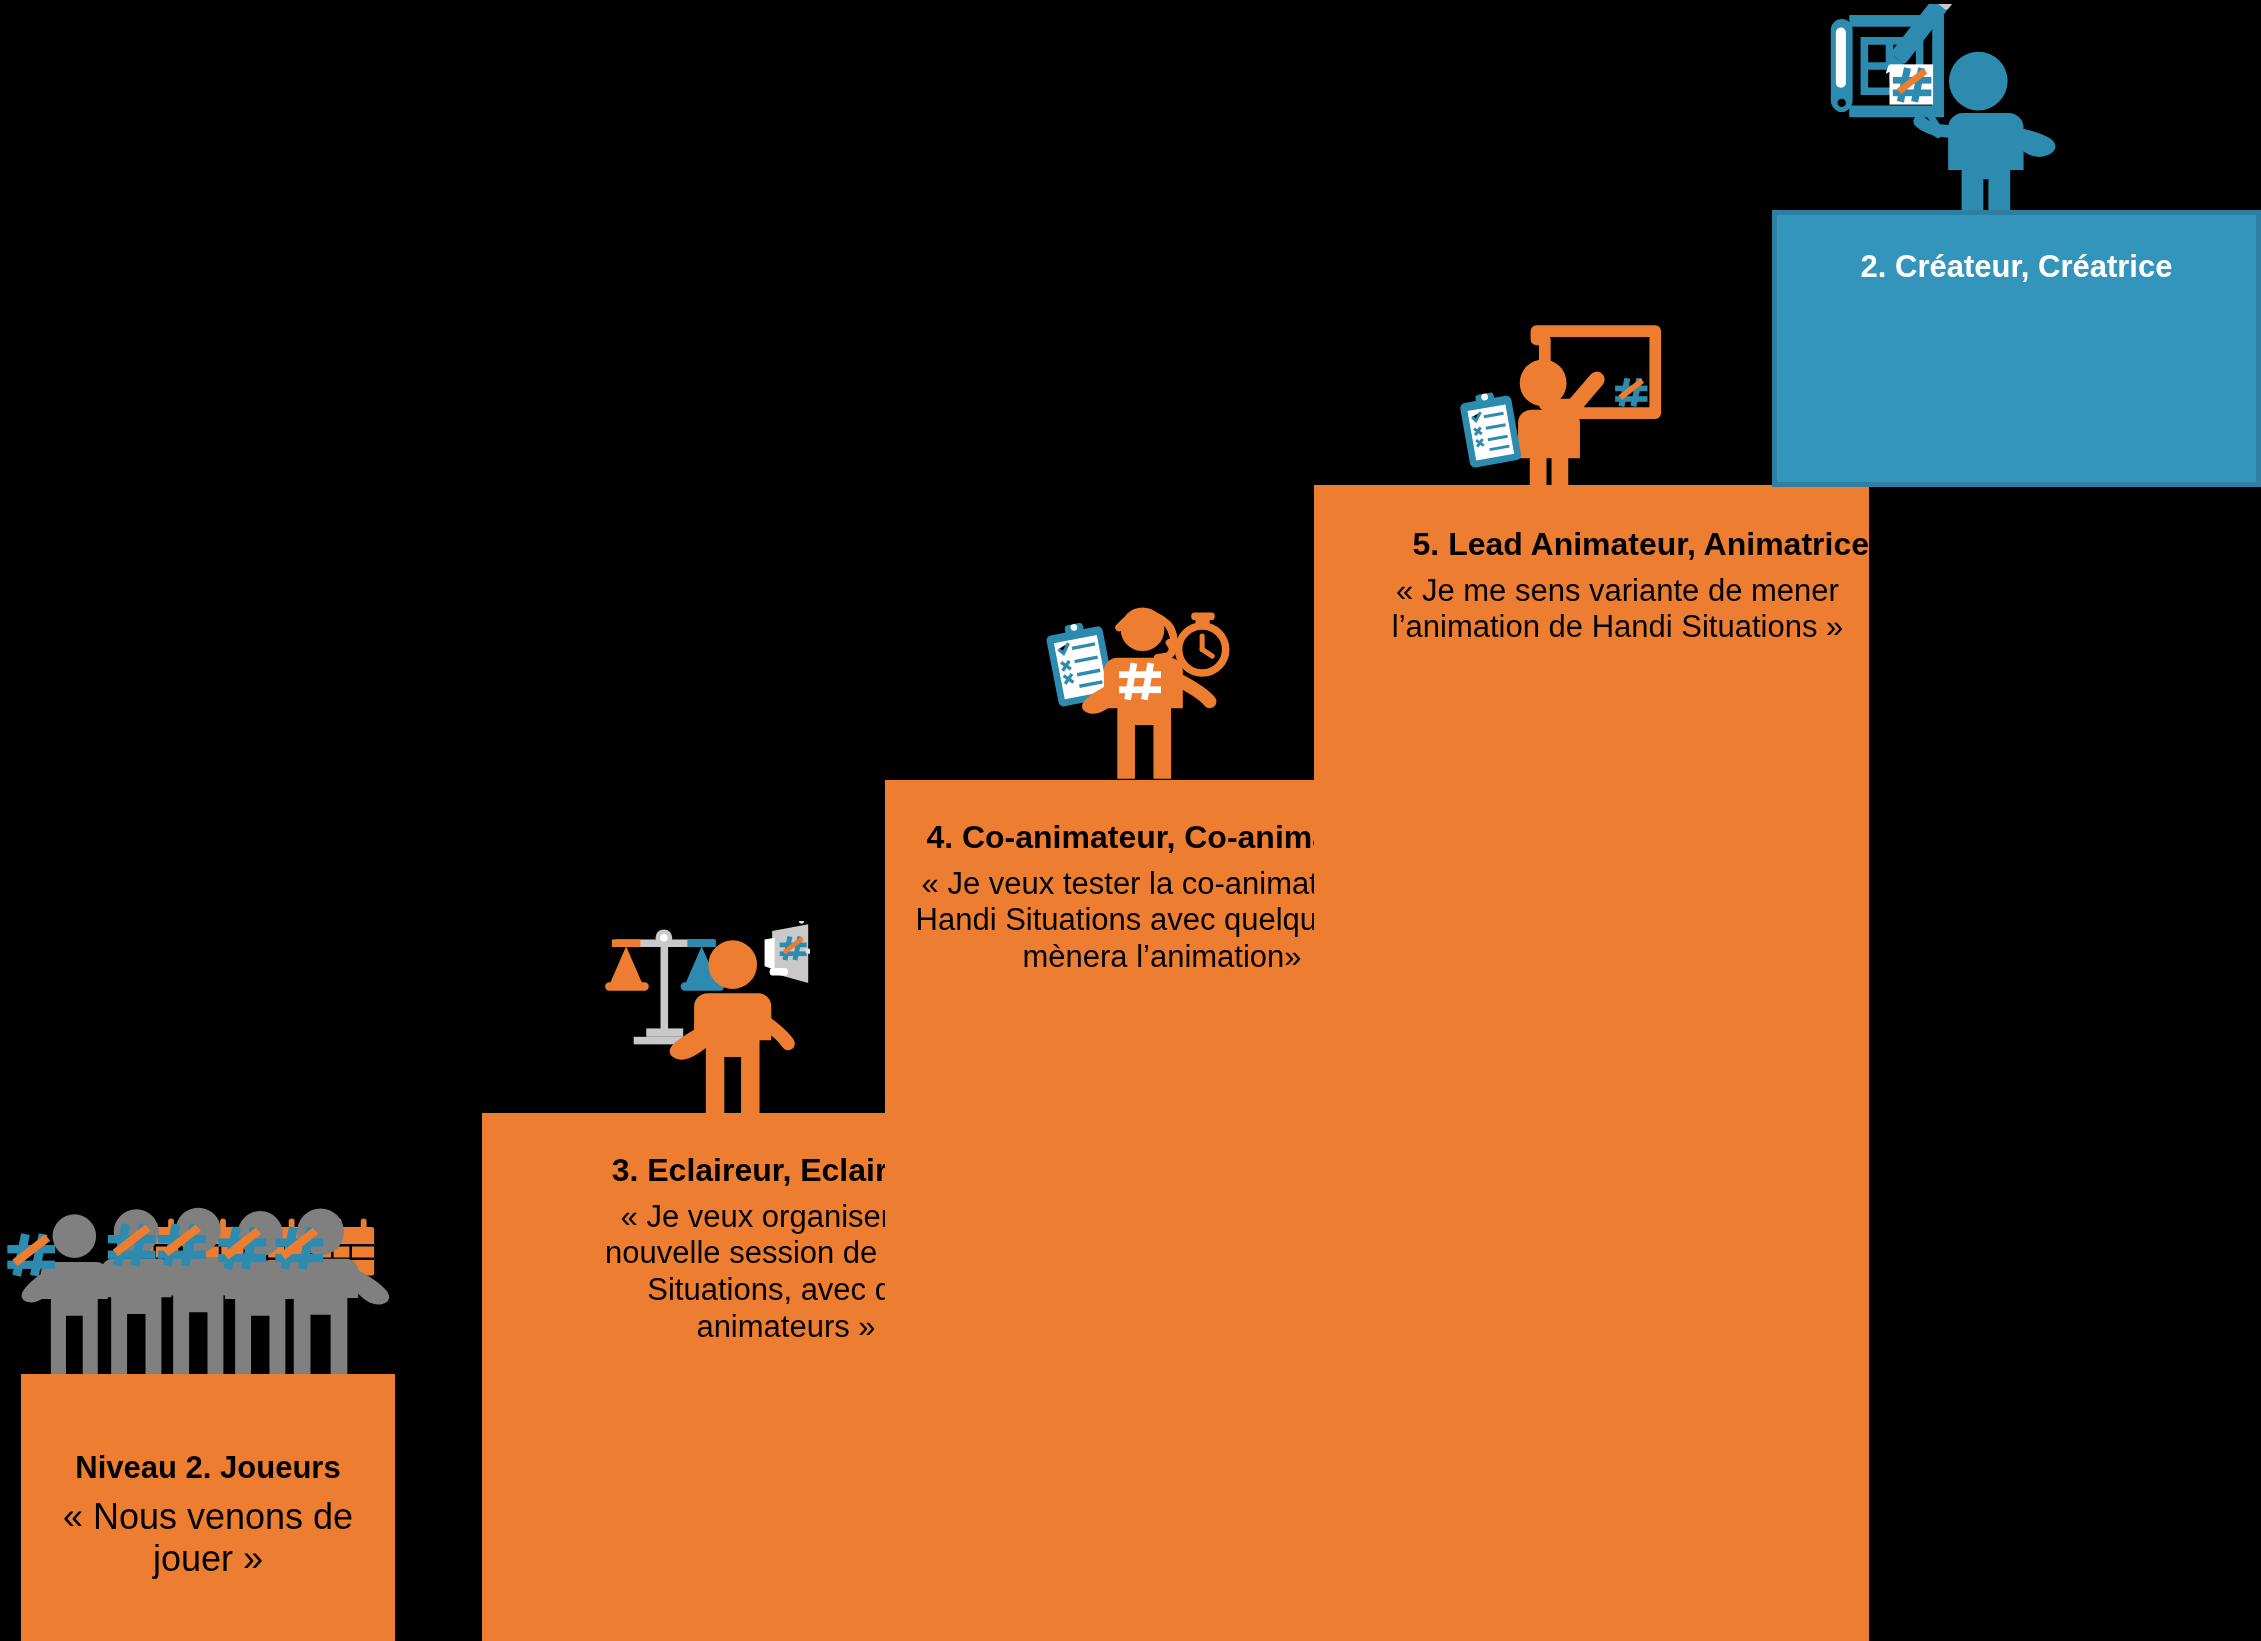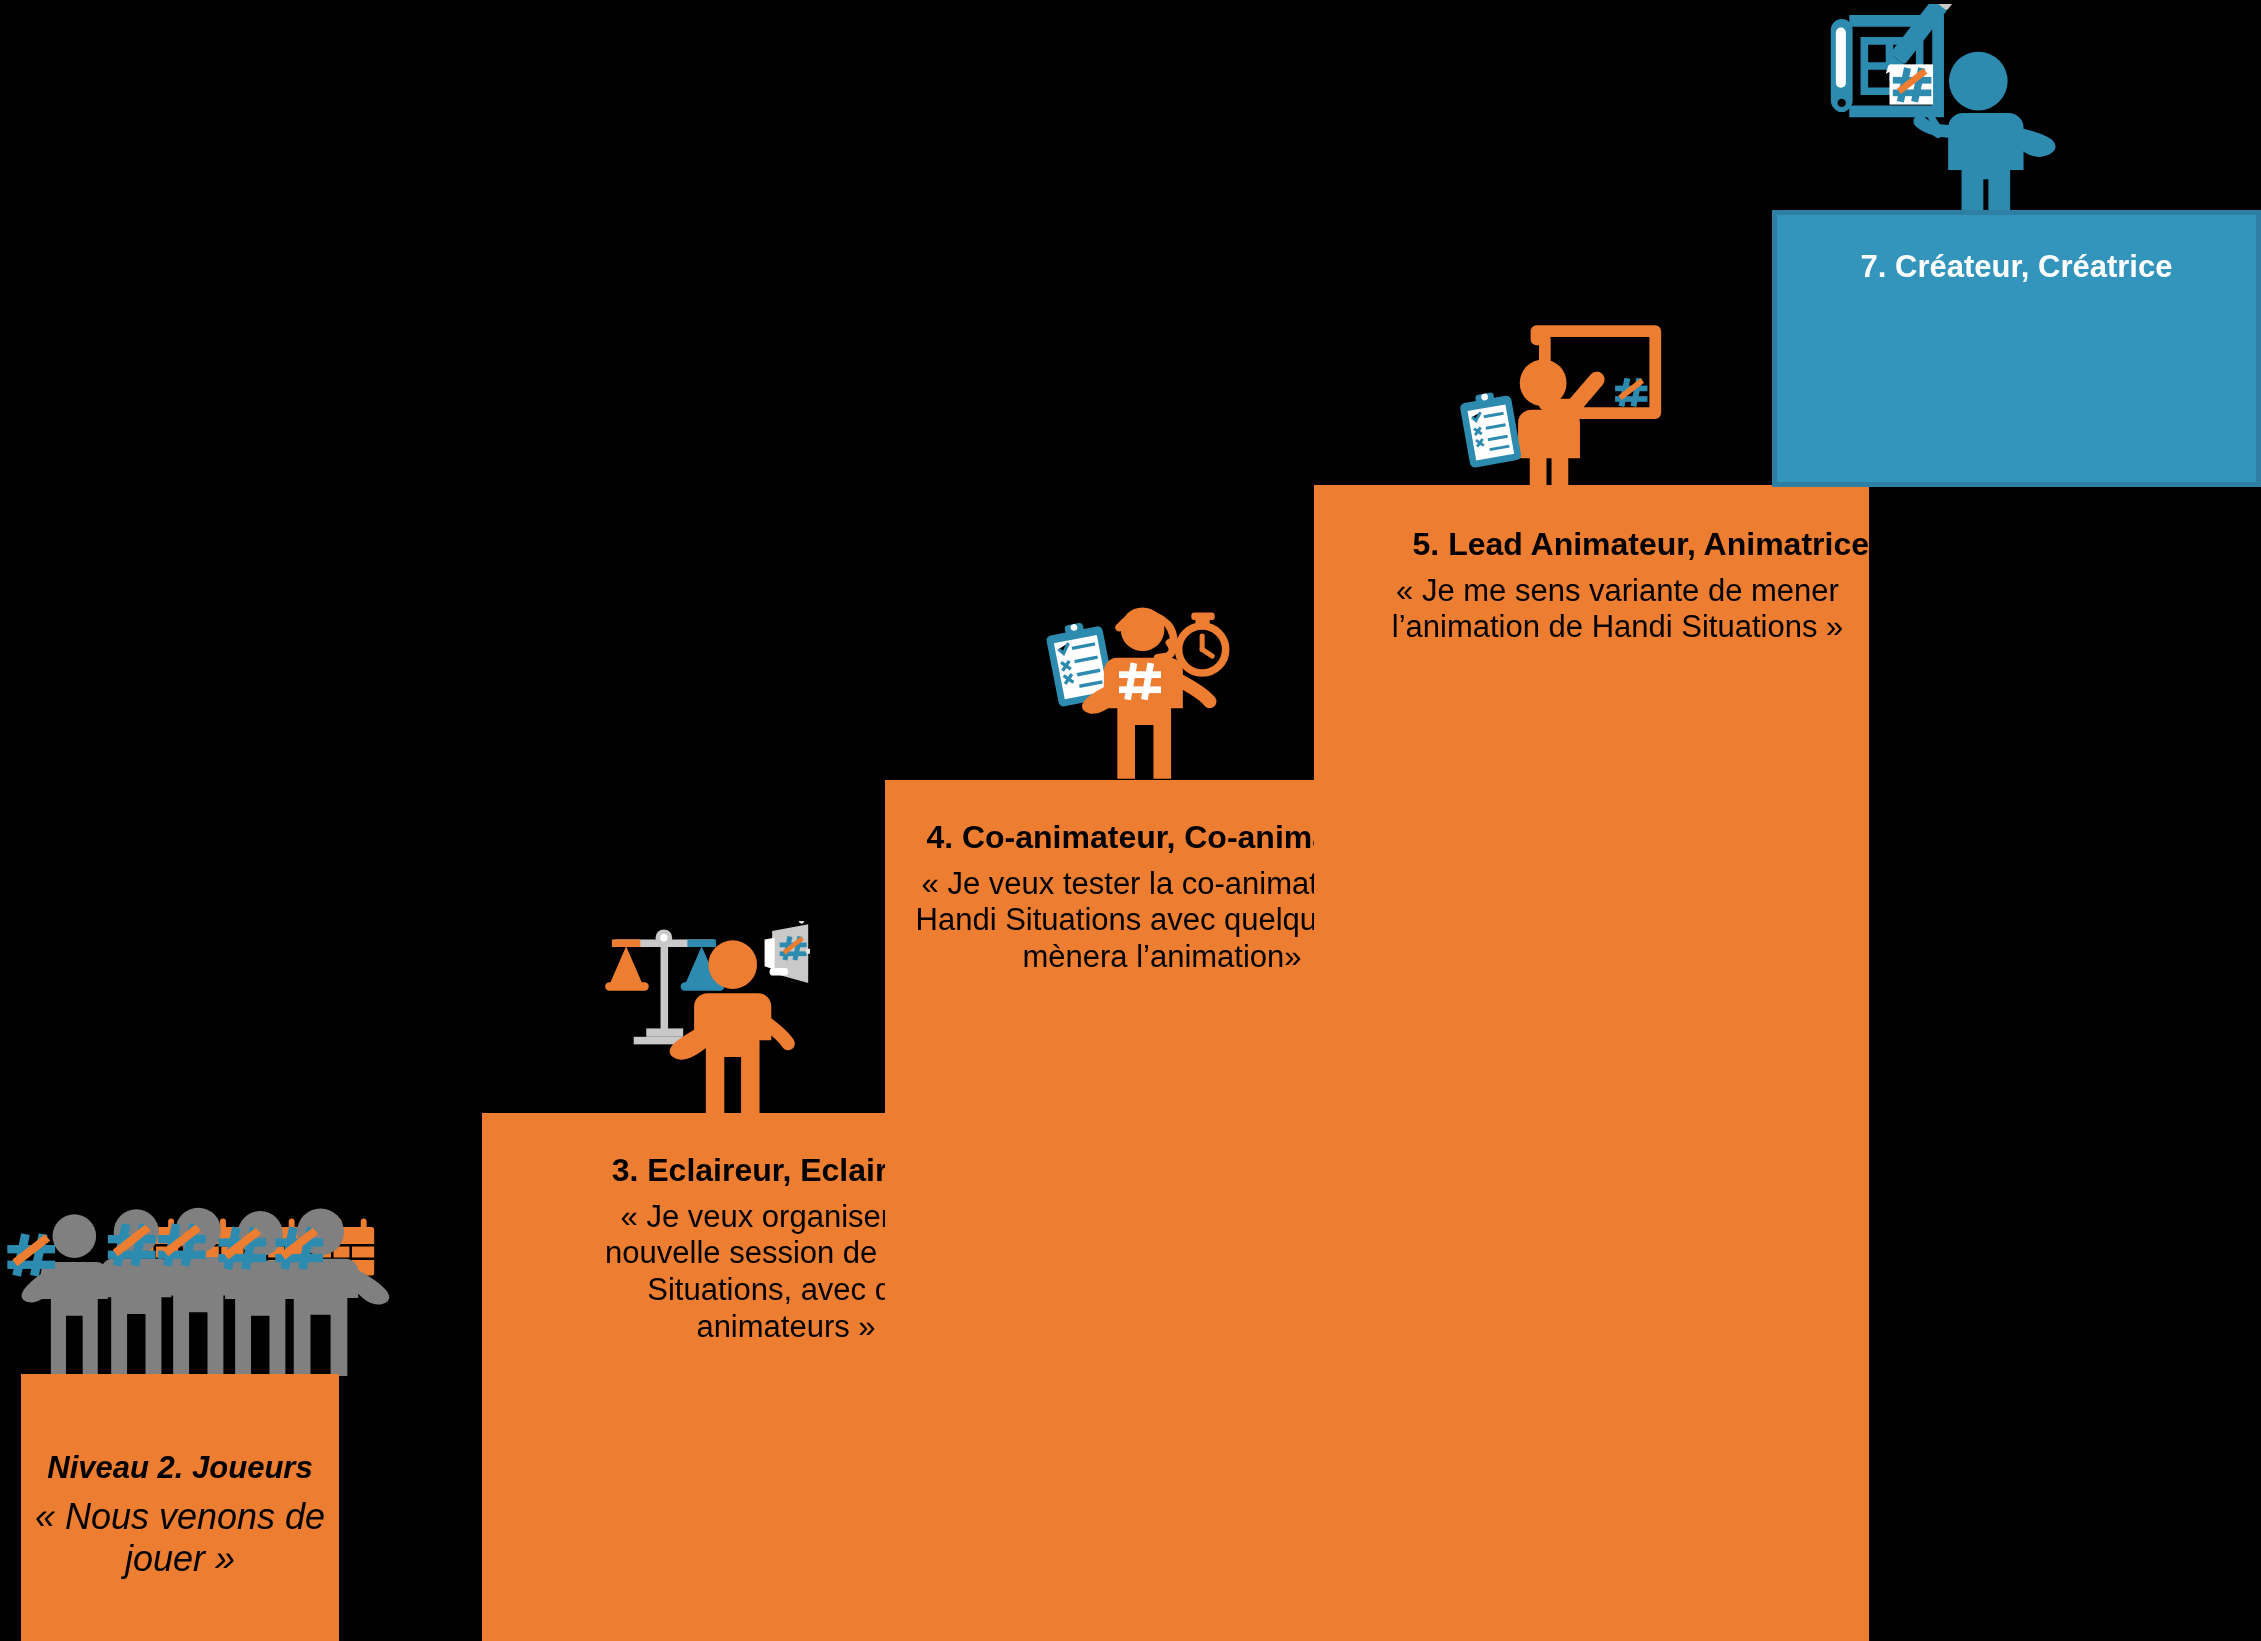--- a/index.html
+++ b/index.html
@@ -24,21 +24,21 @@
     white-space:nowrap;
   }
   .step .quote{
     line-height:1.18;
     text-align:center;
   }
   .orange{ background:#ED7D31; color:#000; }
   .blue{ background:#3394BC; color:#fff; border:5px solid #2E7FA3; }
 
   
-  #step1{ left:21px;  top:1374px; width:318px; height:268px;font-style:italic; }
+  #step1{ left:21px;  top:1374px; width:374px; height:268px; }
   #step2{ left:482px; top:1113px; width:608px; height:528px; }
   #step3{ left:885px;top:780px;  width:554px; height:861px;}
   #step4{ left:1314px;top:485px;  width:555px; height:1156px;align-items:flex-end;}
   #step5{ left:1772px;top:210px;  width:489px; height:277px; }
 
   #step1 .title{ font-size:31px; margin-top:77px; }
   #step1 .quote{ font-size:36px; margin-top:10px; }
 
   #step2 .title{ font-size:32px; margin-top:40px; }
   #step2 .quote{ font-size:31px; margin-top:10px; width:403px; }
@@ -345,17 +345,17 @@
     <div class="title">4. Co-animateur, Co-animatrice</div>
     <div class="quote">« Je veux tester la co-animation de Handi Situations avec quelqu’un qui mènera l’animation»</div>
   </div>
 
   <div class="step orange" id="step4">
     <div class="title">5. Lead Animateur, Animatrice</div>
     <div class="quote">« Je me sens variante de mener l’animation de Handi Situations »</div>
   </div>
 
   <div class="step blue" id="step5">
-    <div class="title">7. Créateur, Créatrice</div>
+    <div class="title">2. Créateur, Créatrice</div>
   </div>
 
 </div>
 
 
 </body></html>

